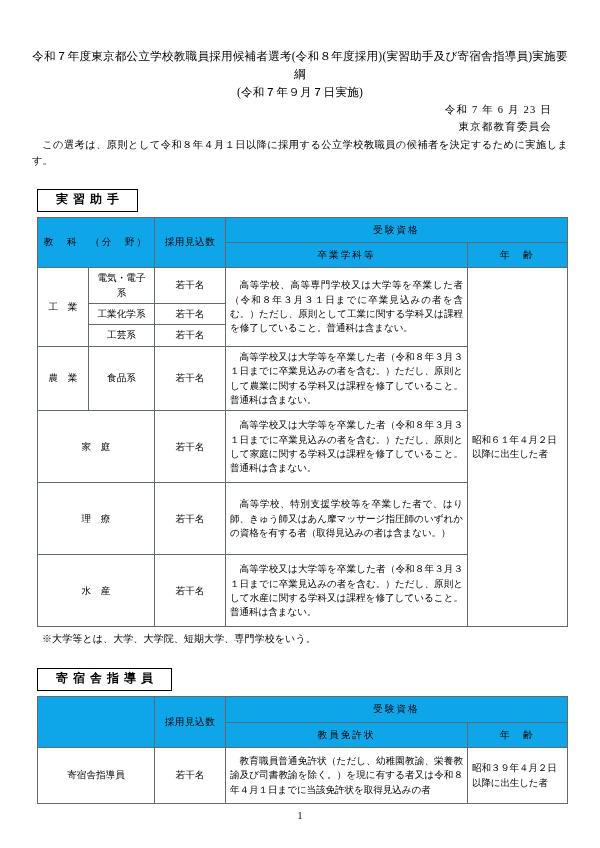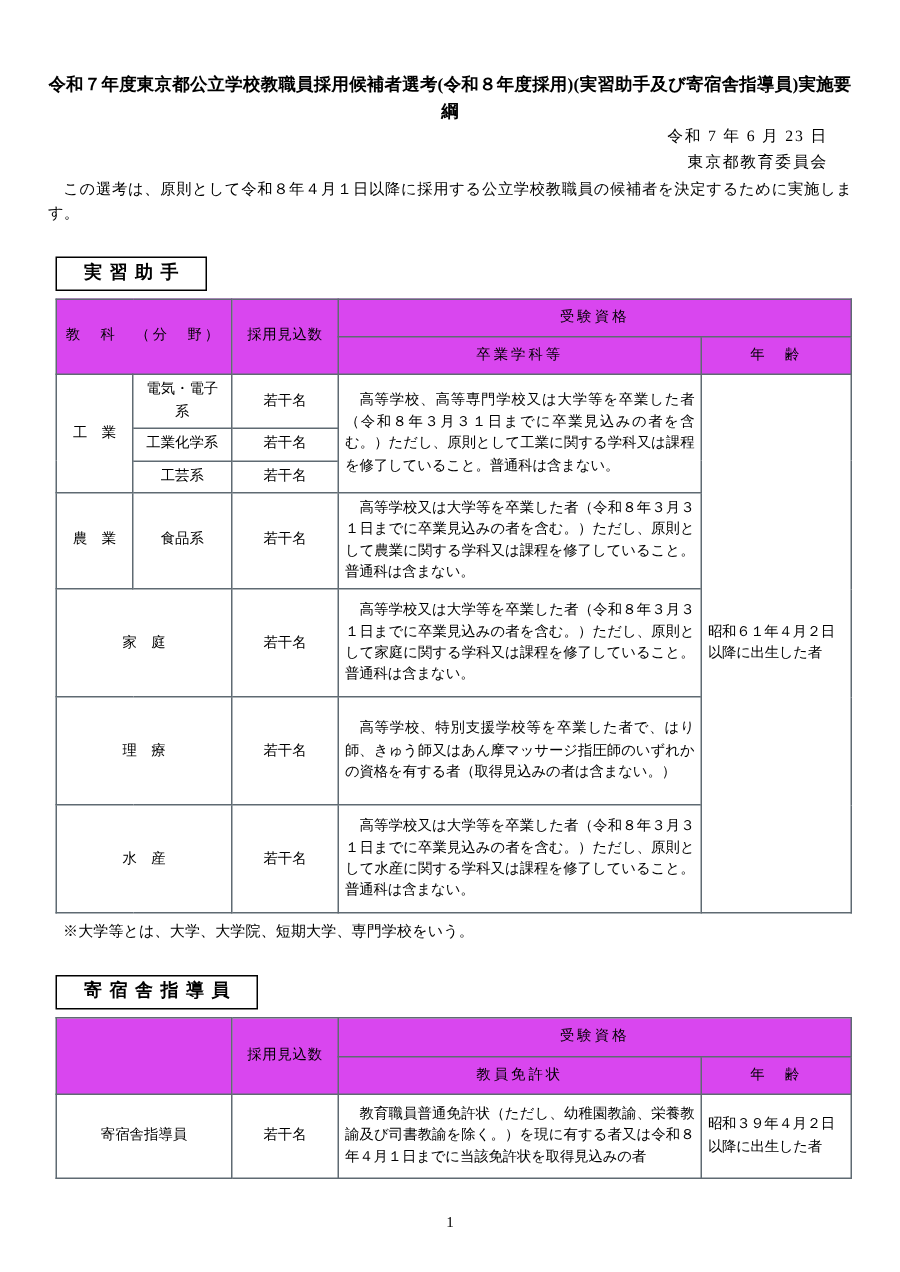--- a/index.html
+++ b/index.html
@@ -20,21 +20,21 @@
     left: 0; top: 0;
     width: 600px;
     height: 848px;
     box-sizing: border-box;
     padding: 40px 32px 0 32px;
   }
 
   
   .doc-title {
     text-align: center;
-    font-weight: bold;
+    font-weight: normal;
     font-size: 11.6px;
     line-height: 1.55;
     letter-spacing: 0.2px;
     margin: 8px 0 0 0;
   }
   .doc-title .line2 { display: block; }
 
   .date-block {
     text-align: right;
     font-size: 10.5px;
@@ -87,21 +87,21 @@
   table.doc-table th {
     border: 1px solid #5f6a72;
     font-weight: normal;
     font-size: 9.6px;
     line-height: 1.5;
     padding: 3px 4px;
     vertical-align: middle;
     box-sizing: border-box;
   }
   table.doc-table .hd {
-    background: #d946ef;
+    background: #0ea5e9;
     text-align: center;
     letter-spacing: 2px;
     padding-top: 5px;
     padding-bottom: 5px;
   }
   table.doc-table .hd.tight { letter-spacing: 0.5px; }
   .c-center { text-align: center; }
   .c-body {
     text-align: justify;
     text-indent: 1em;
@@ -134,20 +134,21 @@
   }
 </style>
 </head>
 <body>
 
 <div class="page">
 
   
   <div class="doc-title">
     <span>令和７年度東京都公立学校教職員採用候補者選考(令和８年度採用)(実習助手及び寄宿舎指導員)実施要綱</span>
+    <span class="line2">(令和７年９月７日実施)</span>
   </div>
 
   
   <div class="date-block">
     <div>令和 7 年 6 月 23 日</div>
     <div>東京都教育委員会</div>
   </div>
 
   
   <p class="intro">この選考は、原則として令和８年４月１日以降に採用する公立学校教職員の候補者を決定するために実施します。</p>

